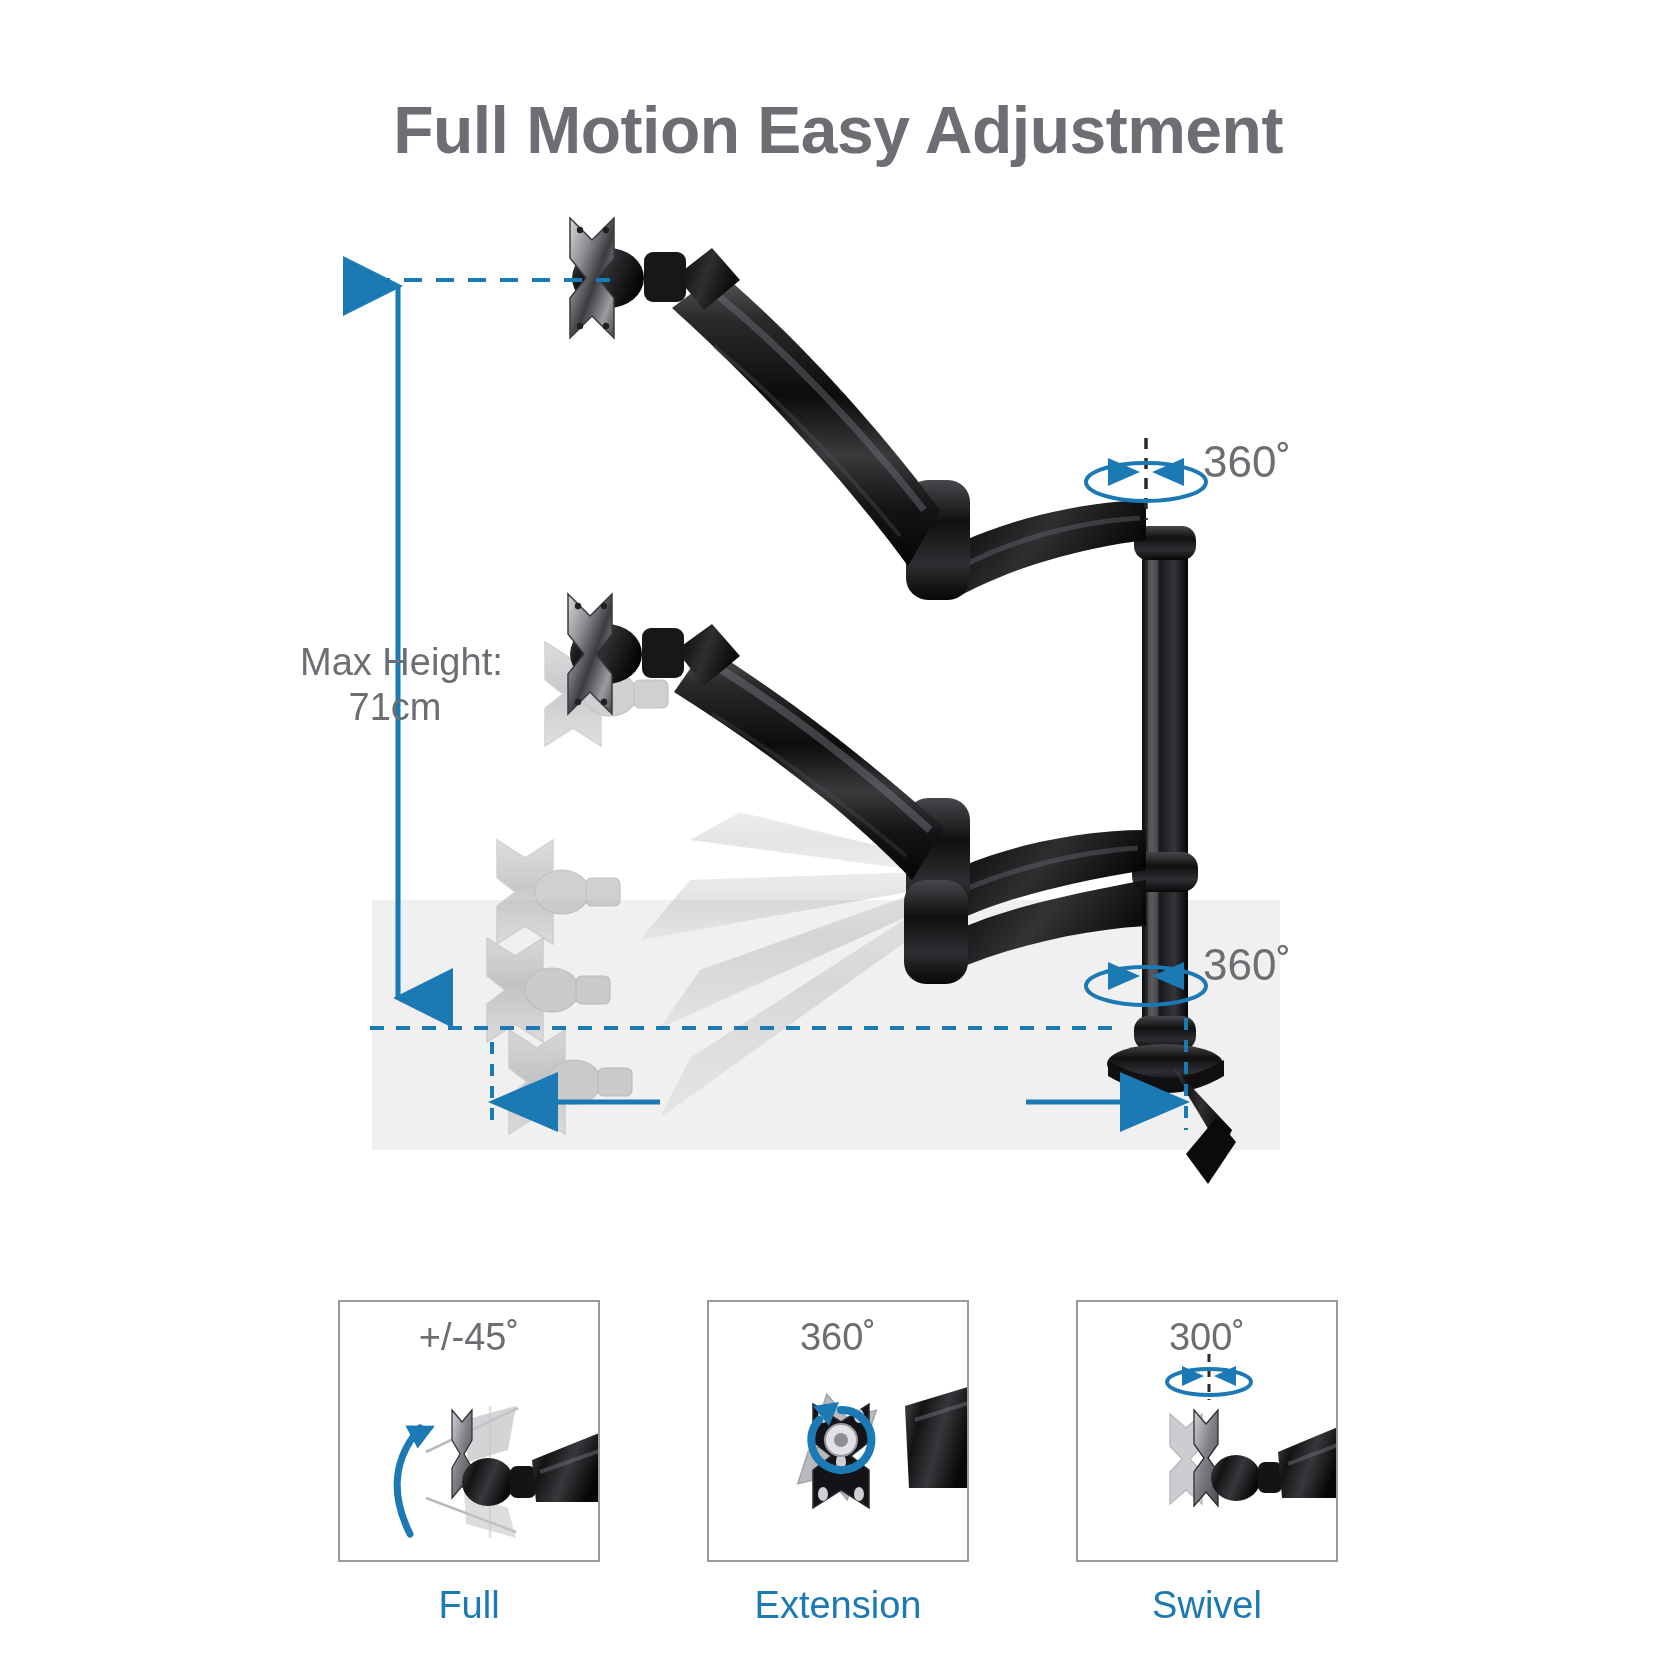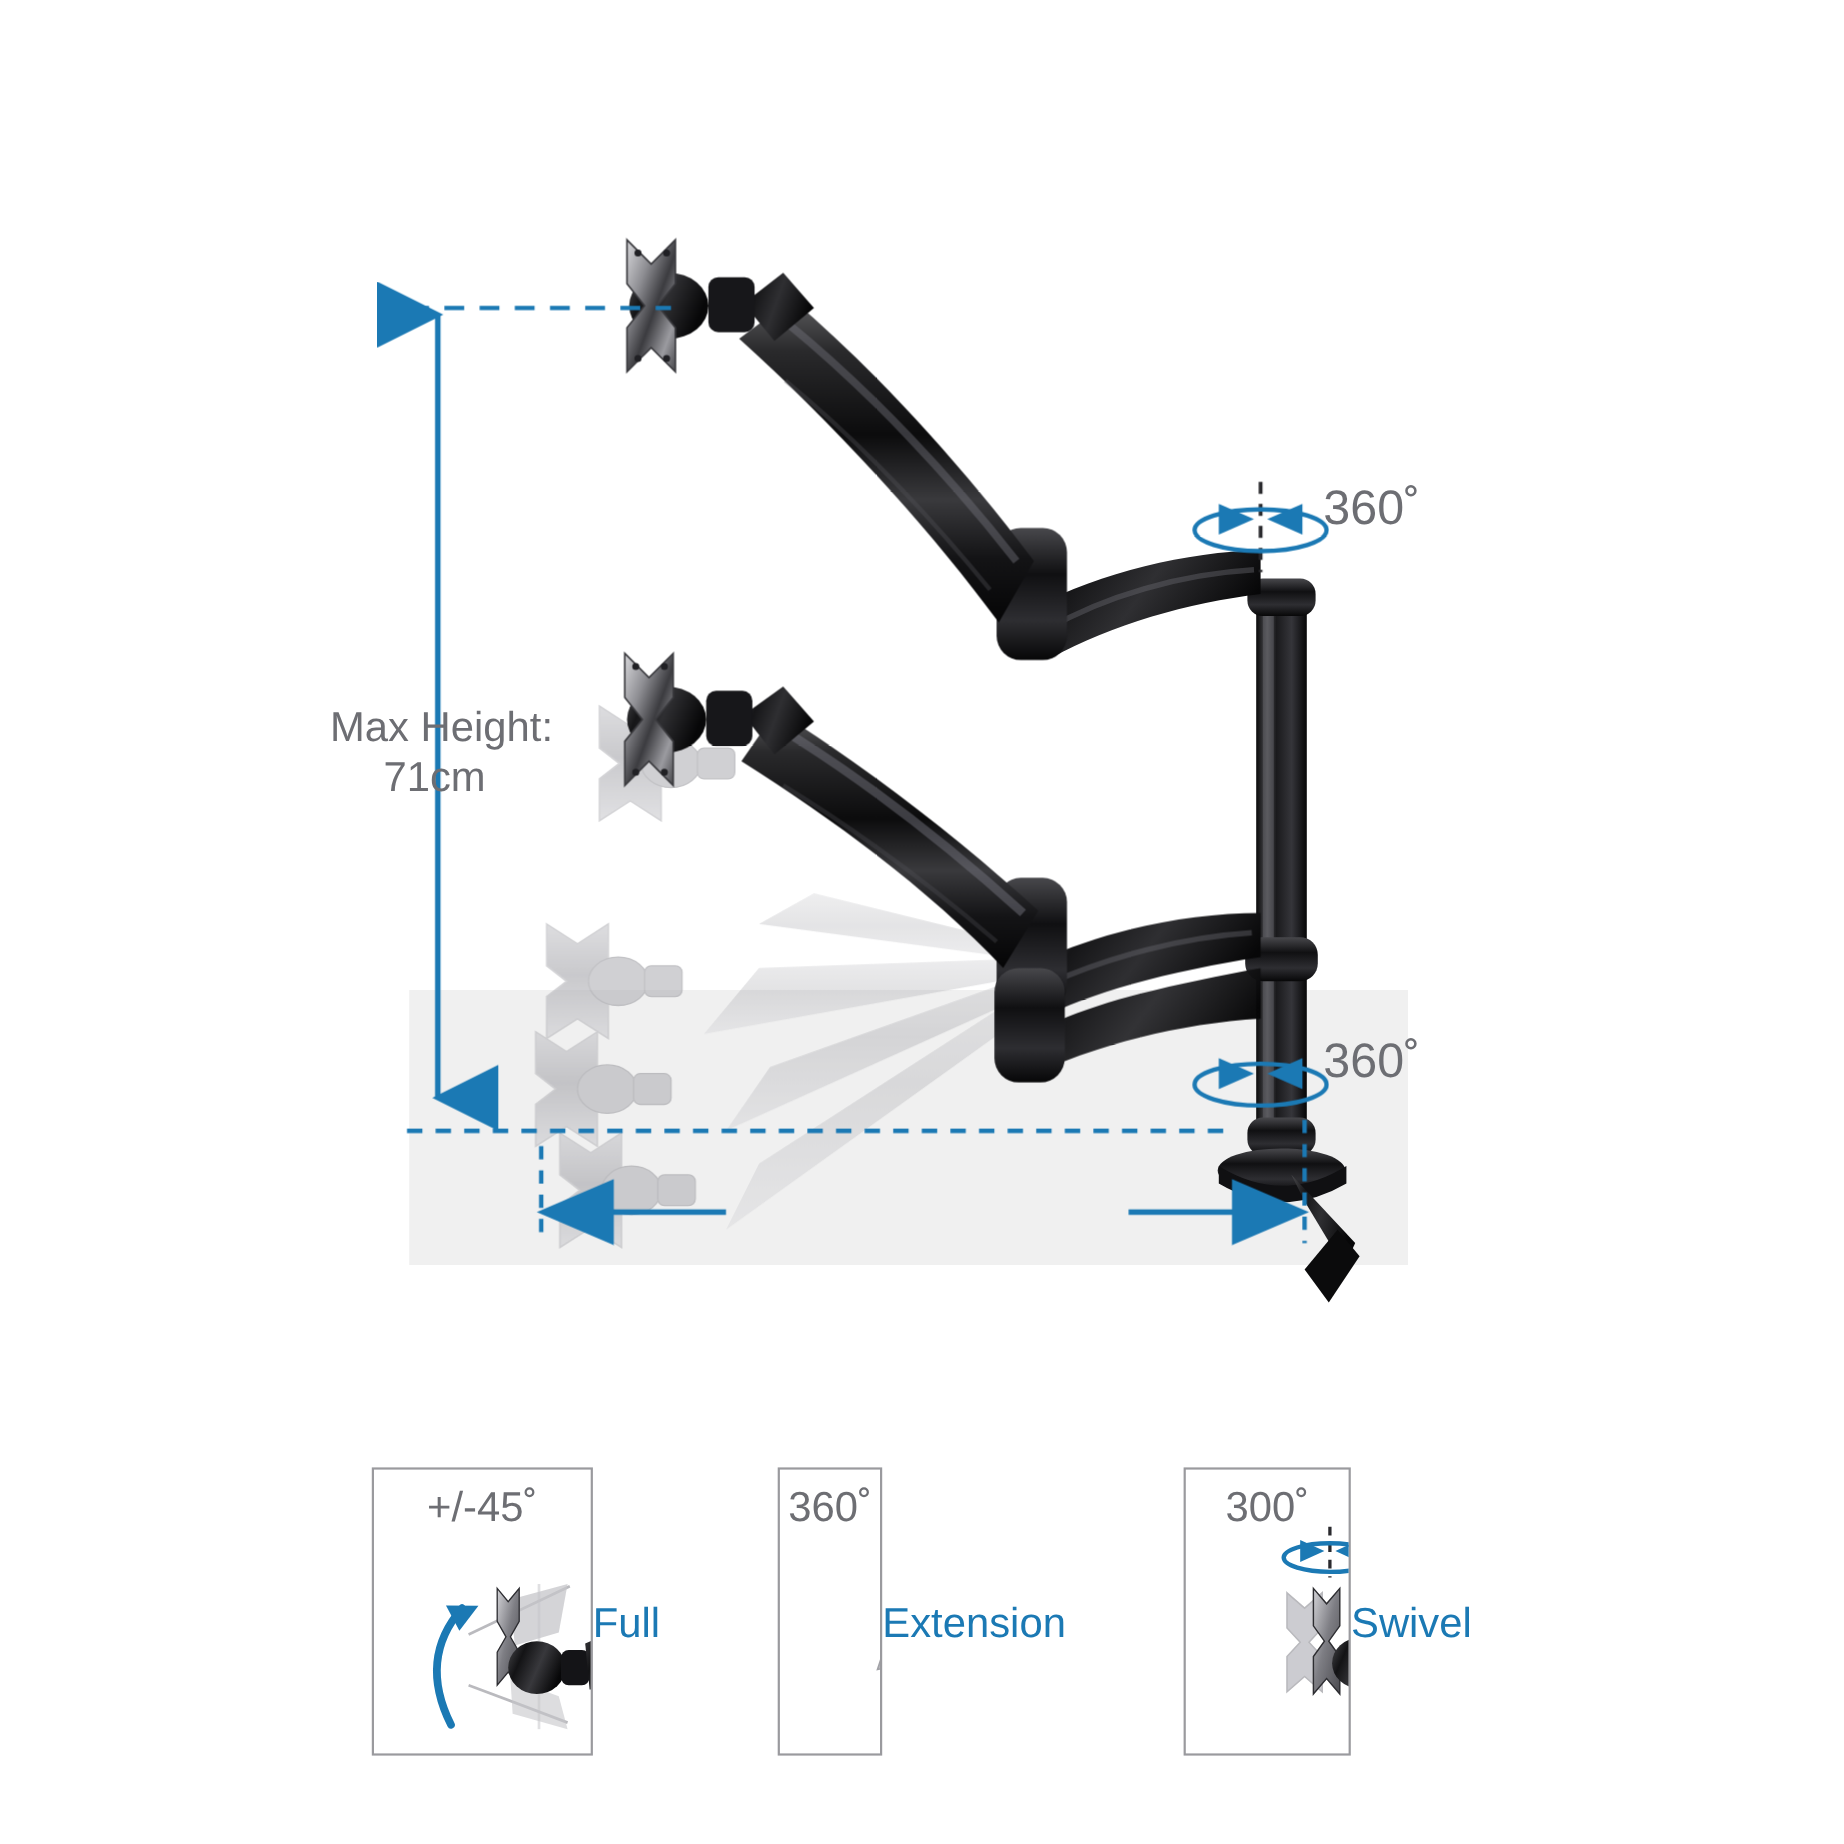--- a/index.html
+++ b/index.html
@@ -91,21 +91,21 @@
     top: 1300px;
     width: 1676px;
     height: 330px;
     display: flex;
     justify-content: center;
     gap: 107px;
   }
   .feature {
     width: 262px;
     display: flex;
-    flex-direction: row;
+    flex-direction: column;
     align-items: center;
   }
   .feature-box {
     position: relative;
     width: 262px;
     height: 262px;
     border: 2px solid #9a9a9e;
     background: #ffffff;
     overflow: hidden;
   }
@@ -129,20 +129,21 @@
     font-size: 38px;
     color: #1b79b4;
     font-family: "Liberation Sans", sans-serif;
   }
 </style>
 </head>
 <body>
 
 <div id="page">
 
+  <div id="title">Full Motion Easy Adjustment</div>
 
   <div id="desk-surface"></div>
 
   <div id="stage">
     <svg width="1676" height="1010" viewBox="0 0 1676 1010" xmlns="http://www.w3.org/2000/svg">
       <defs>
         <linearGradient id="armGloss" x1="0" y1="0" x2="0" y2="1">
           <stop offset="0%" stop-color="#5d5d60"></stop>
           <stop offset="16%" stop-color="#2a2a2c"></stop>
           <stop offset="42%" stop-color="#0c0c0d"></stop>

